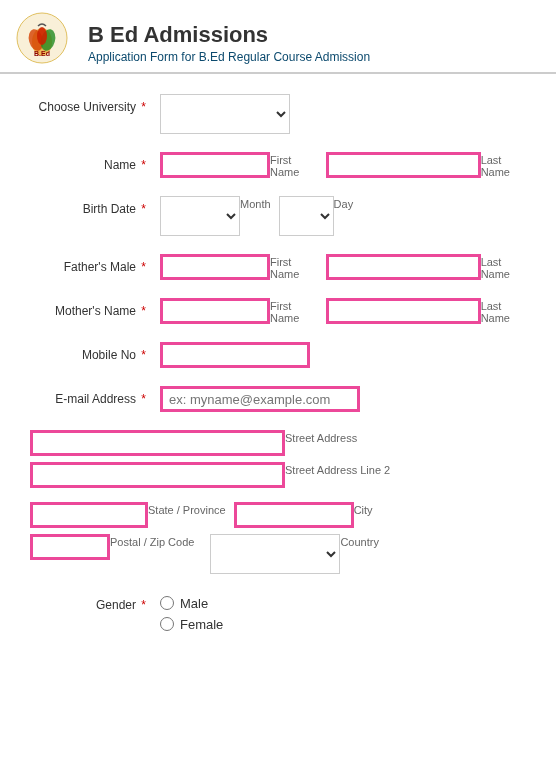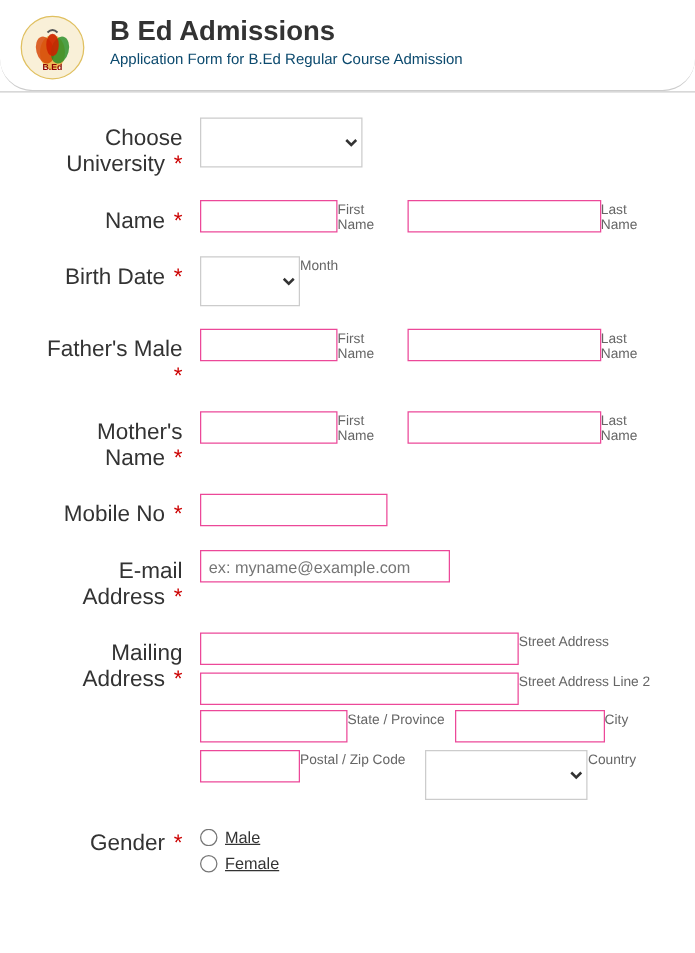--- a/index.html
+++ b/index.html
@@ -5,24 +5,23 @@
     * { box-sizing: border-box; margin: 0; padding: 0; }
     body {
       font-family: Arial, sans-serif;
       font-size: 13px;
       background: #fff;
       color: #333;
       width: 556px;
     }
     .header {
       display: flex;
-      align-items: flex-start;
+      align-items: flex-end;
       padding: 12px 16px 8px 16px;
       border-bottom: 1px solid #ccc;
-      border-radius: 26px;
     }
     .logo-container {
       display: flex;
       align-items: center;
       margin-right: 16px;
     }
     .header-text { margin-left: 4px; }
     .header-title {
       font-size: 22px;
       font-weight: bold;
@@ -47,21 +46,21 @@
       display: flex;
       align-items: flex-start;
       margin-bottom: 18px;
     }
     .form-label {
       width: 130px;
       min-width: 130px;
       text-align: right;
       padding-right: 14px;
       padding-top: 6px;
-      font-size: 18px;
+      font-size: 12px;
       color: #333;
     }
     .required {
       color: #c00;
       margin-left: 2px;
     }
     .form-controls {
       flex: 1;
       display: flex;
       flex-direction: column;
@@ -74,21 +73,21 @@
     .field-group {
       display: flex;
       flex-direction: row;
     }
     .field-sublabel {
       font-size: 11px;
       color: #666;
       margin-top: 2px;
     }
     input[type="text"], input[type="email"] {
-      border: 1px solid #ec4899;
+      border: 3px solid #ec4899;
       padding: 4px 6px;
       font-size: 13px;
       color: #333;
       background: #fff;
       height: 26px;
     }
     select {
       border: 1px solid #ccc;
       padding: 19px 4px;
       font-size: 13px;
@@ -111,24 +110,23 @@
     .address-zip { width: 80px; }
     .address-country { width: 120px; }
     .gender-options {
       display: flex;
       flex-direction: column;
       gap: 6px;
       padding-top: 4px;
     }
     .gender-option {
       display: flex;
-      align-items: center;
+      align-items: flex-start;
       gap: 6px;
       font-size: 13px;
-      text-decoration: underline;
     }
     input[type="radio"] {
       width: 14px;
       height: 14px;
       cursor: pointer;
     }
     .logo-svg {
       width: 52px;
       height: 52px;
     }
@@ -201,20 +199,26 @@
       <span class="required">*</span>
     </div>
     <div class="form-controls">
       <div class="input-row">
         <div class="field-group">
           <select class="birth-month">
             <option value=""></option>
           </select>
           <span class="field-sublabel">Month</span>
         </div>
+        <div class="field-group">
+          <select class="birth-day">
+            <option value=""></option>
+          </select>
+          <span class="field-sublabel">Day</span>
+        </div>
       </div>
     </div>
   </div>
 
   <div class="form-row">
     <div class="form-label">
       <span>Father's Male</span>
       <span class="required">*</span>
     </div>
     <div class="form-controls">
@@ -264,32 +268,28 @@
     <div class="form-label">
       <span>E-mail Address</span>
       <span class="required">*</span>
     </div>
     <div class="form-controls">
       <input type="email" class="email-input" placeholder="ex: myname@example.com" style="">
     </div>
   </div>
 
   <div class="form-row">
-    <div class="form-label">
-      <span>Mailing Address</span>
-      <span class="required">*</span>
-    </div>
     <div class="form-controls">
 
       <div class="field-group" style="margin-bottom:6px;">
         <input type="text" class="address-full" style="width: 255px;">
         <span class="field-sublabel">Street Address</span>
       </div>
 
-      <div class="field-group" style="margin-bottom:4px;">
+      <div class="field-group" style="margin-bottom:14px;">
         <input type="text" class="address-full" style="width: 255px;">
         <span class="field-sublabel">Street Address Line 2</span>
       </div>
 
       <div class="input-row" style="margin-bottom:6px;">
         <div class="field-group">
           <input type="text" class="address-state" style="">
           <span class="field-sublabel">State / Province</span>
         </div>
         <div class="field-group">

